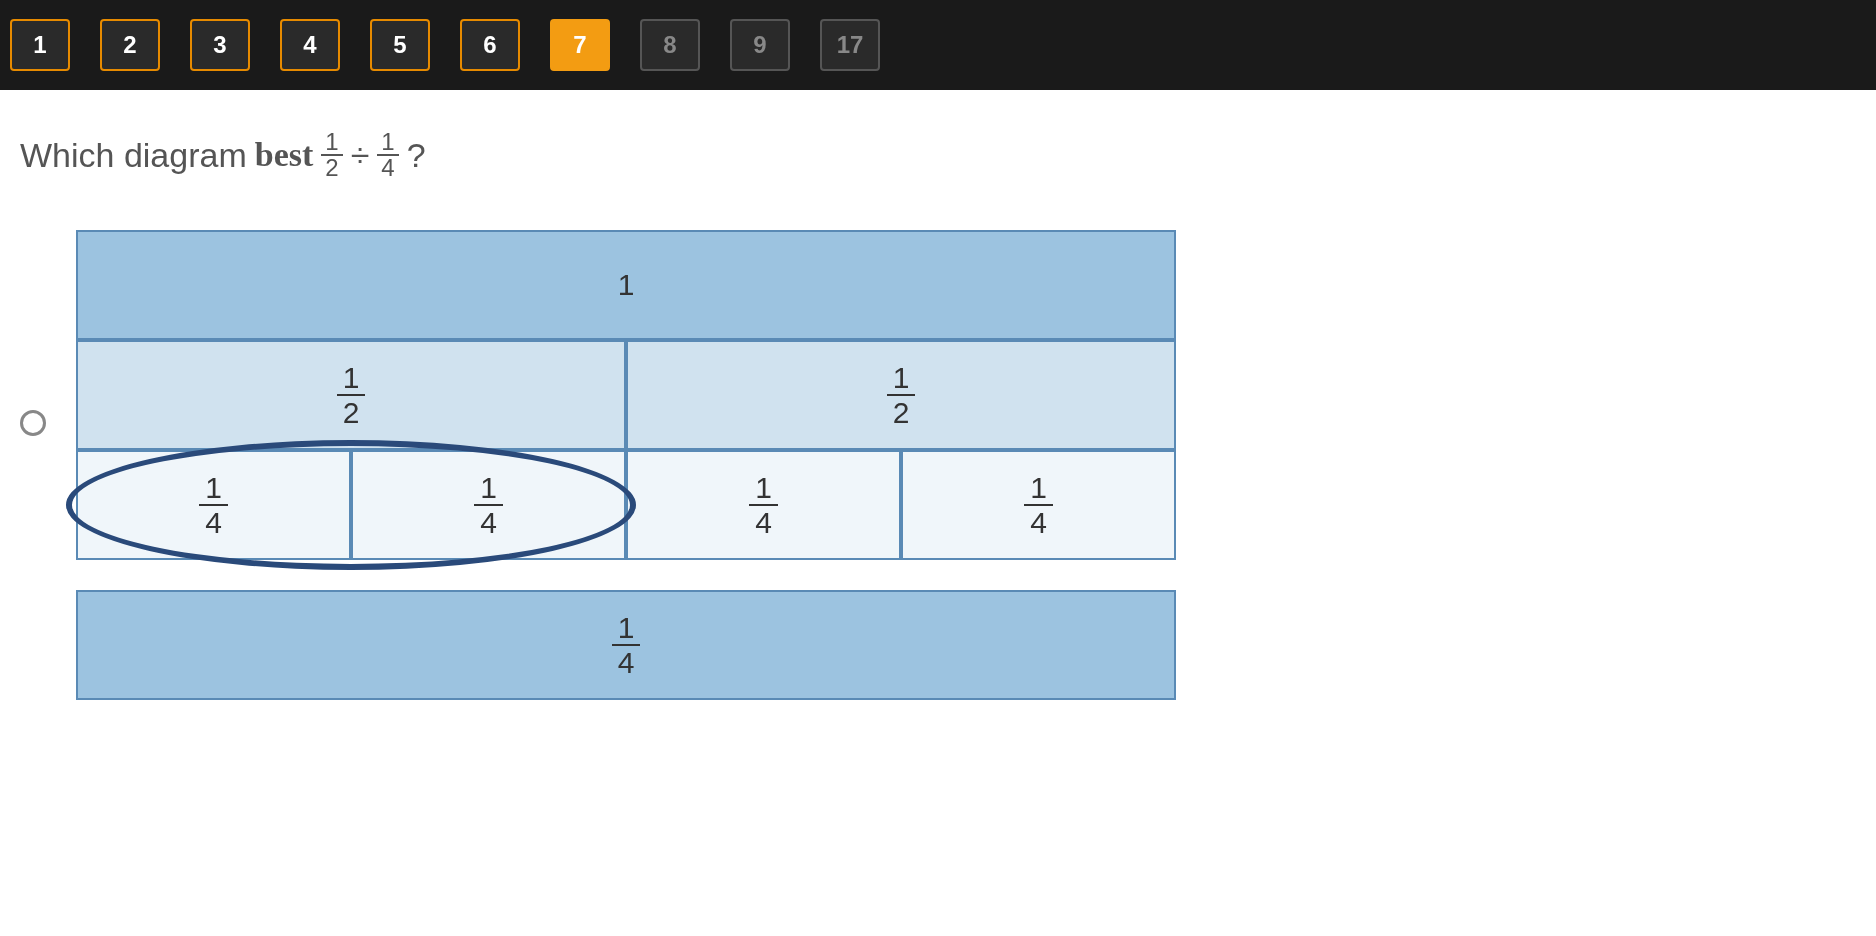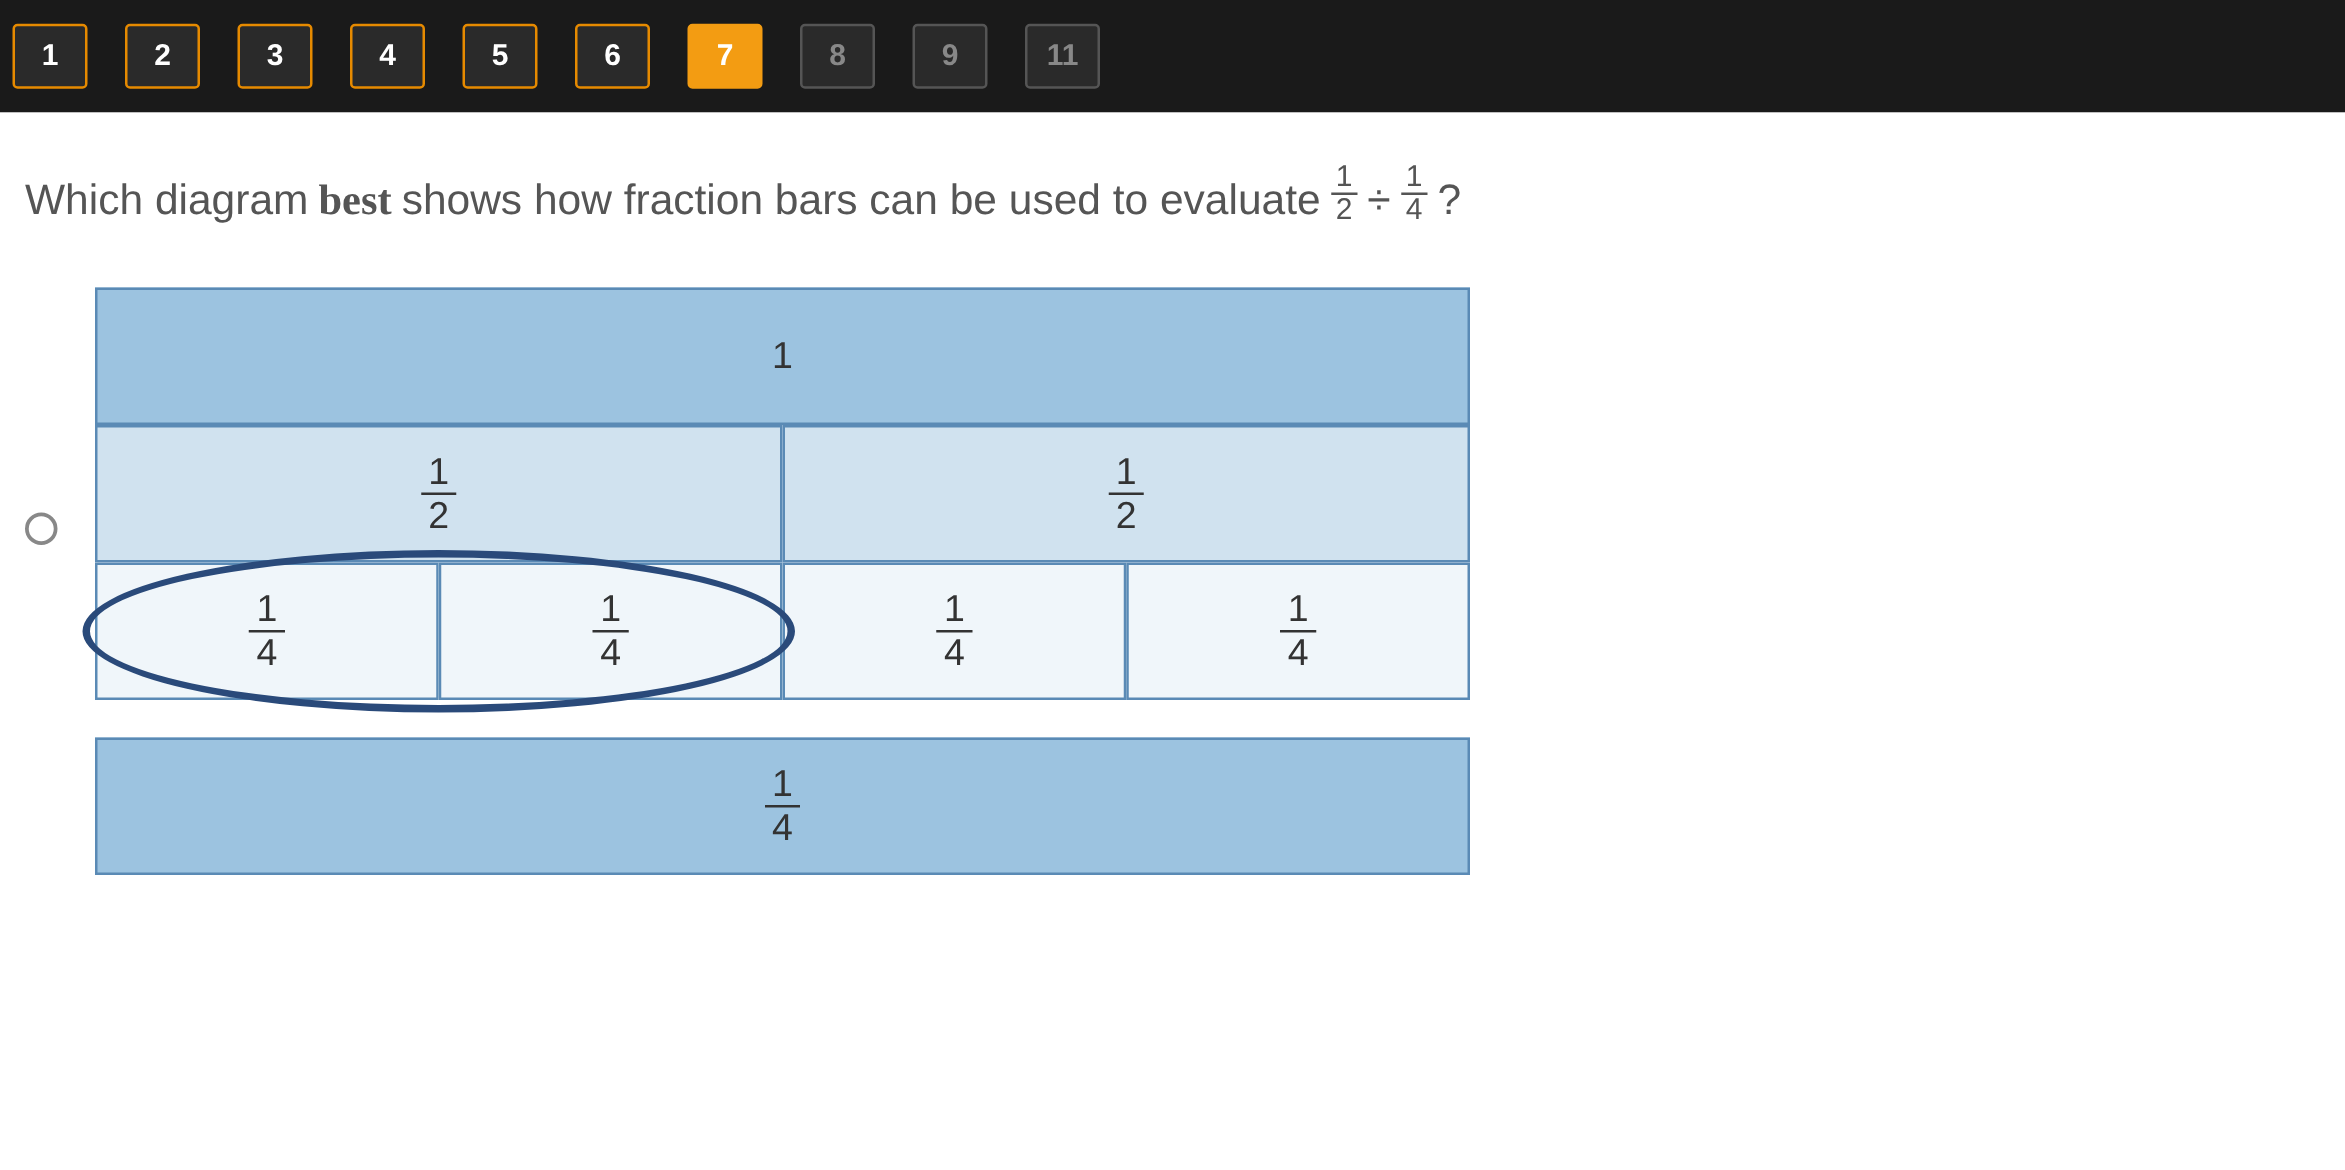--- a/index.html
+++ b/index.html
@@ -44,21 +44,21 @@
 .content {
   background: #fff;
   padding: 40px 20px 20px 20px;
   min-height: 846px;
 }
 .question {
   font-size: 34px;
   color: #555;
   margin-bottom: 50px;
   display: flex;
-  align-items: flex-end;
+  align-items: center;
   flex-wrap: wrap;
   gap: 8px;
 }
 .question .bold { font-weight: bold; font-family: Liberation Serif, serif; }
 .frac-inline {
   display: inline-flex;
   flex-direction: column;
   align-items: center;
   font-size: 24px;
   line-height: 1;
@@ -129,29 +129,28 @@
 <div class="nav-bar">
   <div class="nav-btn">1</div>
   <div class="nav-btn">2</div>
   <div class="nav-btn">3</div>
   <div class="nav-btn">4</div>
   <div class="nav-btn">5</div>
   <div class="nav-btn">6</div>
   <div class="nav-btn active">7</div>
   <div class="nav-btn dim">8</div>
   <div class="nav-btn dim">9</div>
-  <div class="nav-btn dim">11</div>
+  <div class="nav-btn dim">17</div>
 </div>
 
 <div class="content">
 
   <div class="question">
     <span>Which diagram </span>
     <span class="bold">best</span>
-    <span> shows how fraction bars can be used to evaluate </span>
     <span class="frac-inline">
       <span class="num">1</span>
       <span class="den">2</span>
     </span>
     <span> ÷ </span>
     <span class="frac-inline">
       <span class="num">1</span>
       <span class="den">4</span>
     </span>
     <span>?</span>

